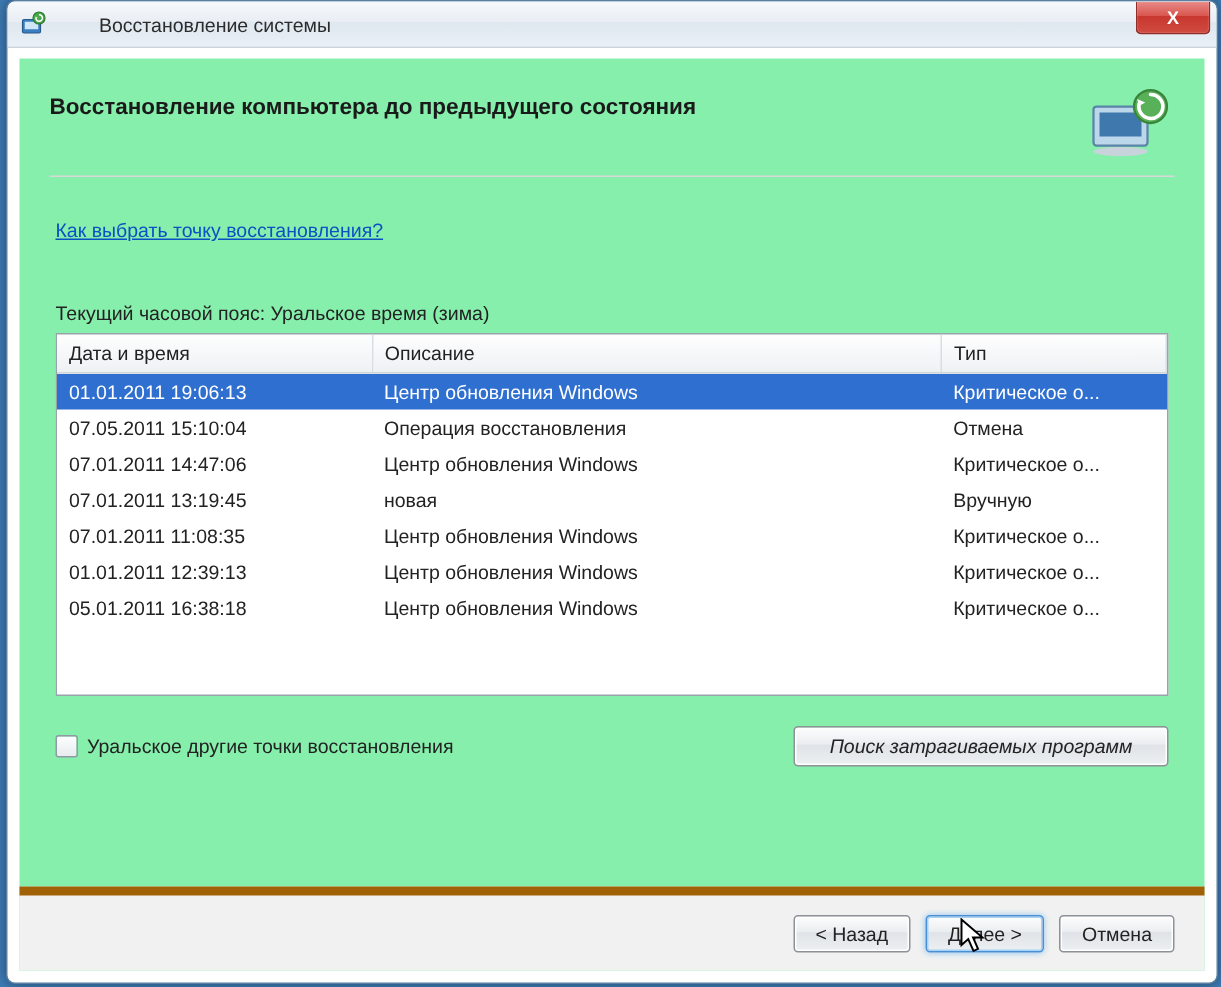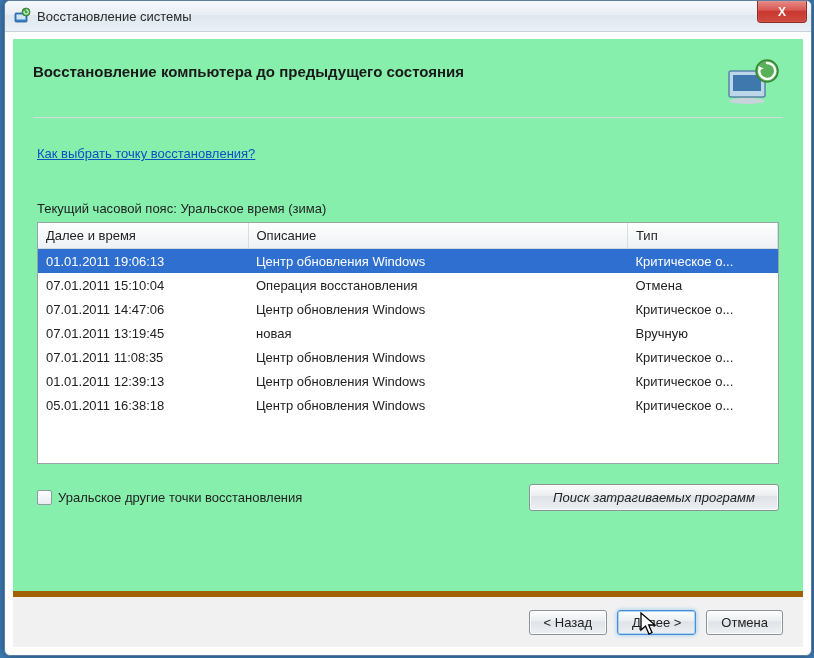--- a/index.html
+++ b/index.html
@@ -24,20 +24,21 @@
     box-shadow: 0 0 8px rgba(0,0,0,0.4);
     overflow: hidden;
   }
   .titlebar {
     height: 30px;
     background: linear-gradient(to bottom, #f6f9fc 0%, #e9eef4 45%, #dfe7ef 46%, #e9f0f7 100%);
     border-bottom: 1px solid #c8d3dd;
     display: flex;
     align-items: center;
     position: relative;
+    gap: 29px;
   }
   .titlebar .app-icon {
     margin-left: 8px;
     margin-right: 6px;
     display: inline-flex;
     align-items: center;
     justify-content: center;
   }
   .titlebar .title-text {
     color: #2b2b2b;
@@ -256,33 +257,33 @@
 
     <div class="table-wrap">
       <table class="tbl">
         <colgroup>
           <col class="col-date">
             <col class="col-desc">
             <col class="col-type">
         </colgroup>
         <thead>
           <tr>
-            <th>Далее и время</th>
+            <th>Дата и время</th>
             <th>Описание</th>
             <th>Тип</th>
           </tr>
         </thead>
         <tbody id="tbody">
             <tr class="selected">
               <td>01.01.2011 19:06:13</td>
               <td>Центр обновления Windows</td>
               <td>Критическое о...</td>
             </tr>
             <tr>
-              <td>07.01.2011 15:10:04</td>
+              <td>07.05.2011 15:10:04</td>
               <td>Операция восстановления</td>
               <td>Отмена</td>
             </tr>
             <tr>
               <td>07.01.2011 14:47:06</td>
               <td>Центр обновления Windows</td>
               <td>Критическое о...</td>
             </tr>
             <tr>
               <td>07.01.2011 13:19:45</td>

